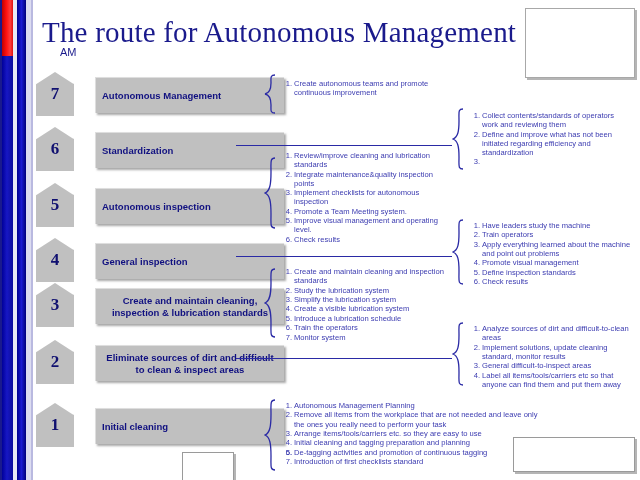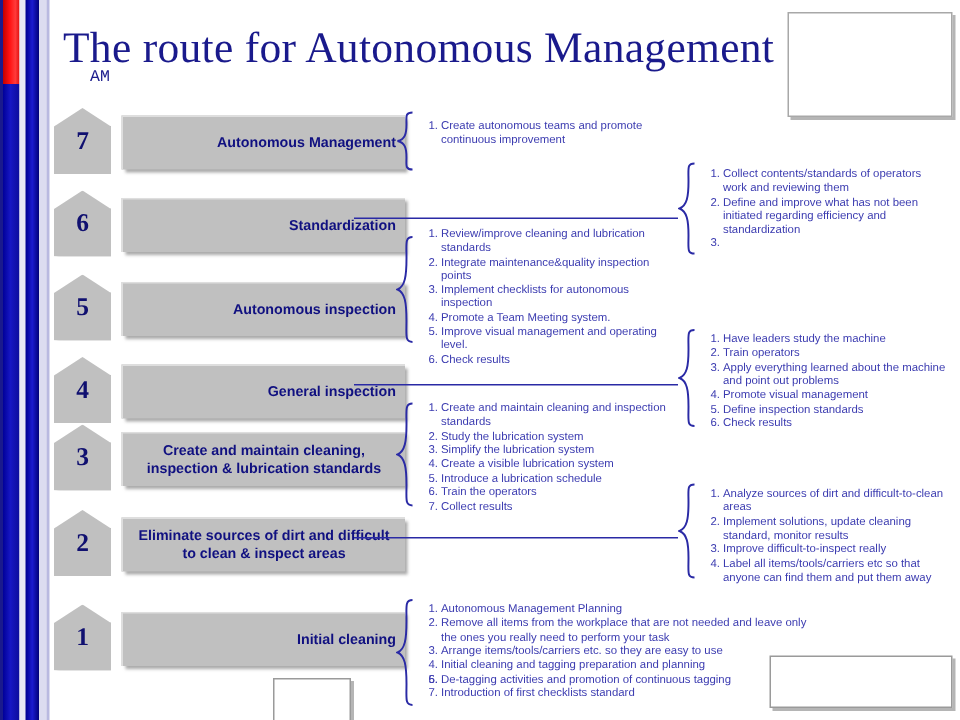--- a/index.html
+++ b/index.html
@@ -31,21 +31,21 @@
   
   .title{
     position:absolute;left:42px;top:16px;
     font-family:"Liberation Serif", serif;
     font-size:29px;color:#1a1a8c;white-space:nowrap;
     letter-spacing:.2px;
   }
   .subtitle{
     position:absolute;left:60px;top:46px;
     font-size:11px;color:#1a1a8c;font-weight:500;
-    font-family:Liberation Mono, monospace;
+    font-family:Liberation Sans, sans-serif;
   }
 
   
   .deco-rect{
     position:absolute;background:#ffffff;
     border:1px solid #9a9a9a;
     box-shadow:2px 2px 0 rgba(120,120,120,.55);
   }
   .deco-tr{left:525px;top:8px;width:108px;height:68px;border-color:#a8a8a8;}
   .deco-br{left:513px;top:437px;width:120px;height:33px;}
@@ -58,27 +58,27 @@
     background:#c0c0c0;
     clip-path:polygon(0% 28%, 50% 0%, 100% 28%, 100% 100%, 0% 100%);
     box-shadow:2px 2px 2px rgba(110,110,110,.6);
   }
   .chev-num{
     position:absolute;left:0;top:12px;width:38px;
     text-align:center;font-size:17px;font-weight:bold;color:#101070;
     font-family:"Liberation Serif", serif;
   }
   .stepbox{
-    position:absolute;left:45px;top:5px;
+    position:absolute;left:59px;top:5px;
     width:188px;height:35px;
     background:#c0c0c0;
     border-top:1px solid #dedede;
     border-left:1px solid #dedede;
     box-shadow:2px 2px 2px rgba(110,110,110,.6);
-    display:flex;align-items:center;justify-content:flex-end;
+    display:flex;align-items:center;justify-content:flex-start;
     text-align:center;
   }
   .stepbox span{
     font-size:9.5px;font-weight:bold;color:#101080;line-height:12px;
     padding:0 6px;
   }
 
   
   .list{
     position:absolute;
@@ -240,21 +240,21 @@
   </div>
 
   <div class="list" style="left:281px;top:267px;width:176px">
     <ol>
       <li><span class="n">1.</span><span>Create and maintain cleaning and inspection standards</span></li>
       <li><span class="n">2.</span><span>Study the lubrication system</span></li>
       <li><span class="n">3.</span><span>Simplify  the lubrication system</span></li>
       <li><span class="n">4.</span><span>Create a visible lubrication system</span></li>
       <li><span class="n">5.</span><span>Introduce a lubrication schedule</span></li>
       <li><span class="n">6.</span><span>Train the operators</span></li>
-      <li><span class="n">7.</span><span>Collect results</span></li>
+      <li><span class="n">7.</span><span>Monitor system</span></li>
     </ol>
   </div>
 
   <div class="list" style="left:281px;top:401px;width:268px">
     <ol>
       <li><span class="n">1.</span><span>Autonomous Management Planning</span></li>
       <li><span class="n">2.</span><span>Remove all items from the workplace that are not needed and leave only the ones you really need to perform your task</span></li>
       <li><span class="n">3.</span><span>Arrange items/tools/carriers etc. so they are easy to use</span></li>
       <li><span class="n">4.</span><span>Initial cleaning and tagging preparation and planning</span></li>
       <li><span class="n">5.</span></li>
@@ -279,18 +279,18 @@
       <li><span class="n">4.</span><span>Promote visual management</span></li>
       <li><span class="n">5.</span><span>Define inspection standards</span></li>
       <li><span class="n">6.</span><span>Check results</span></li>
     </ol>
   </div>
 
   <div class="list" style="left:469px;top:324px;width:166px">
     <ol>
       <li><span class="n">1.</span><span>Analyze sources of dirt and difficult-to-clean areas</span></li>
       <li><span class="n">2.</span><span>Implement solutions, update cleaning standard, monitor results</span></li>
-      <li><span class="n">3.</span><span>Improve difficult-to-inspect really</span></li>
+      <li><span class="n">3.</span><span>General difficult-to-inspect areas</span></li>
       <li><span class="n">4.</span><span>Label all items/tools/carriers etc so that anyone can find them and put them away</span></li>
     </ol>
   </div>
 
 </div>
 
 </body></html>

